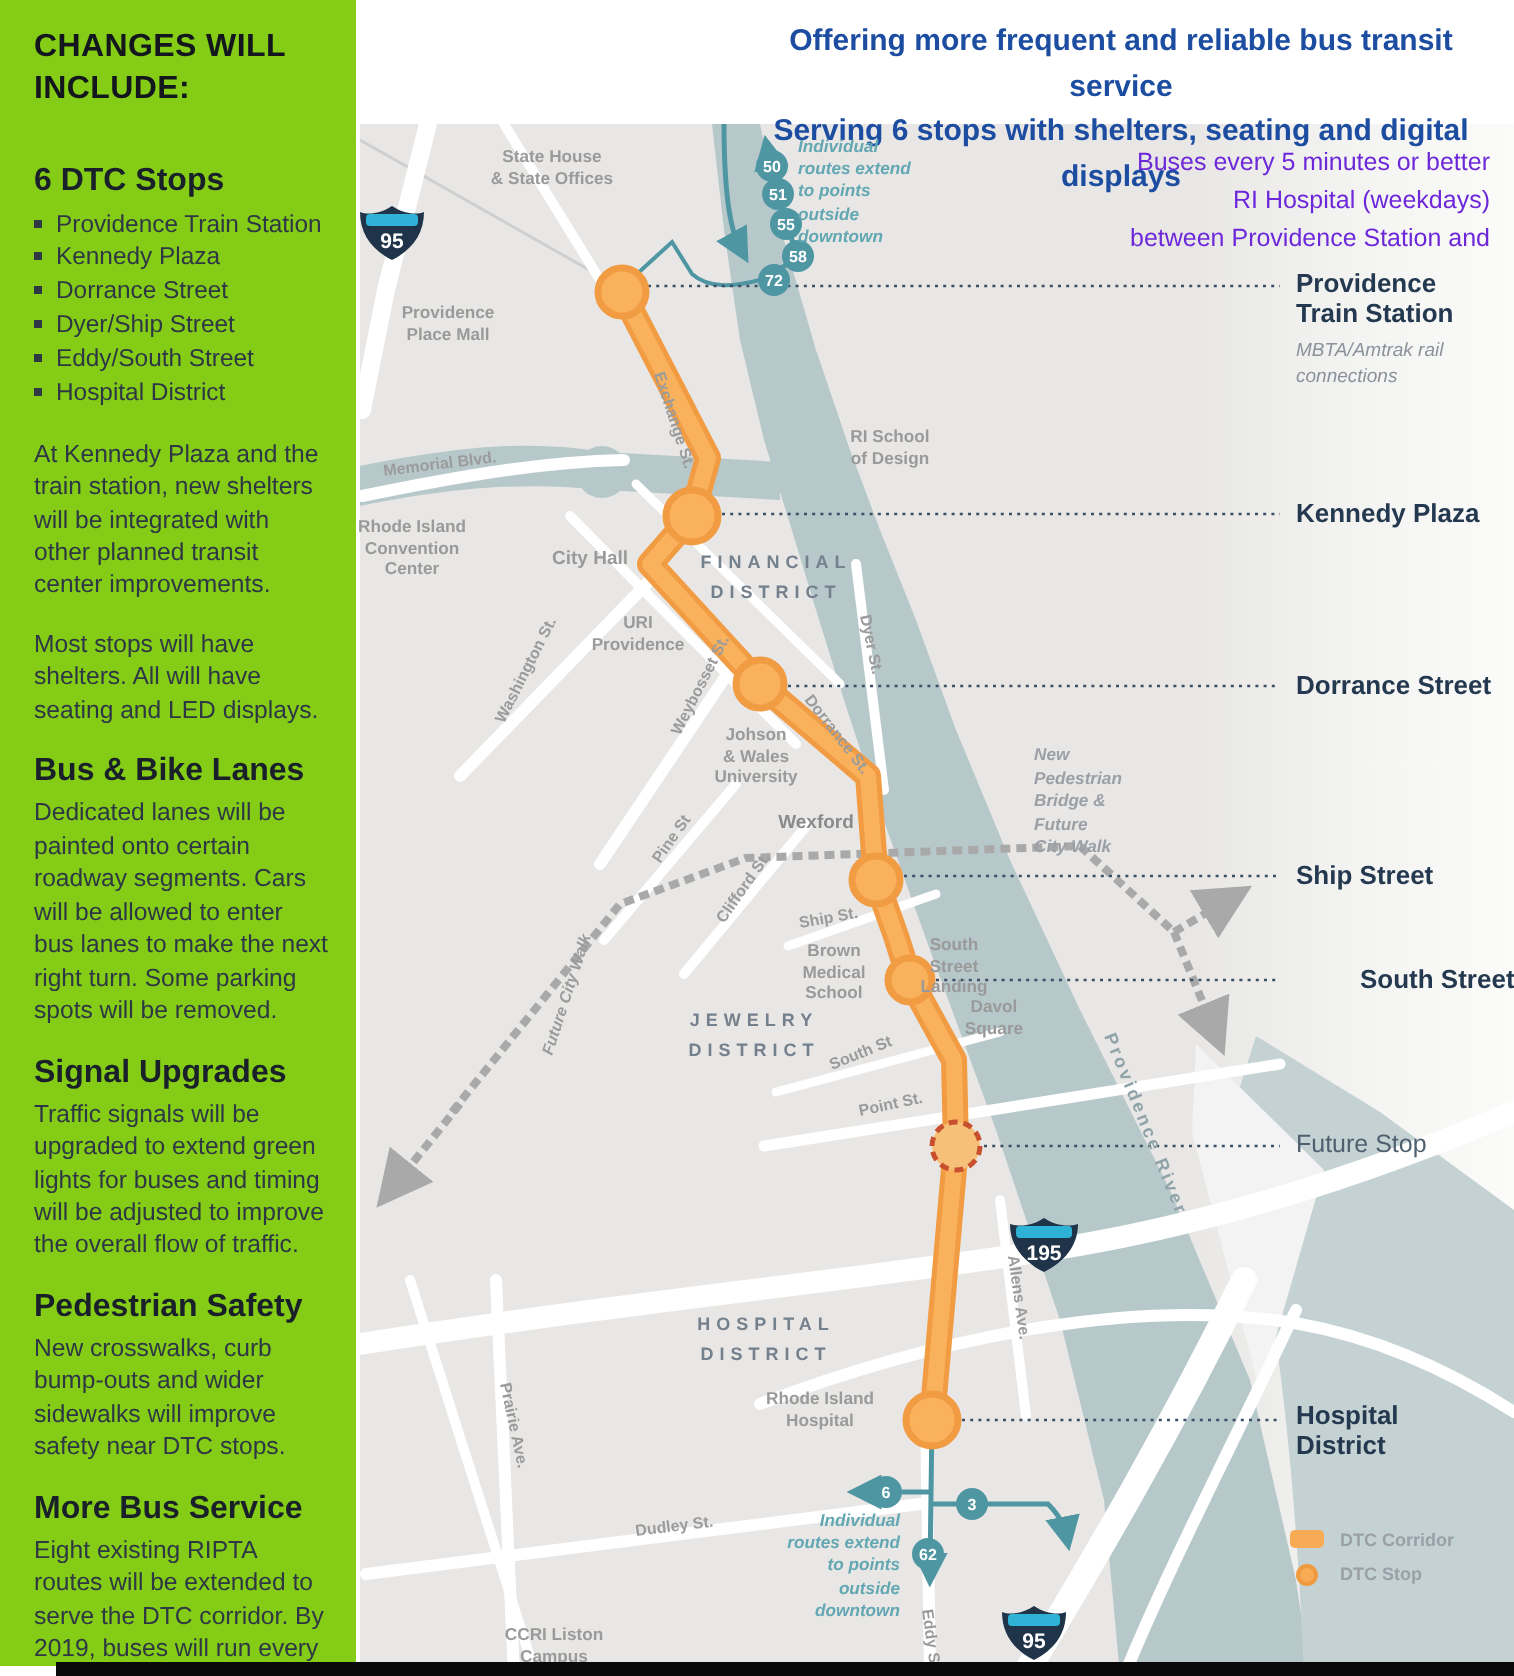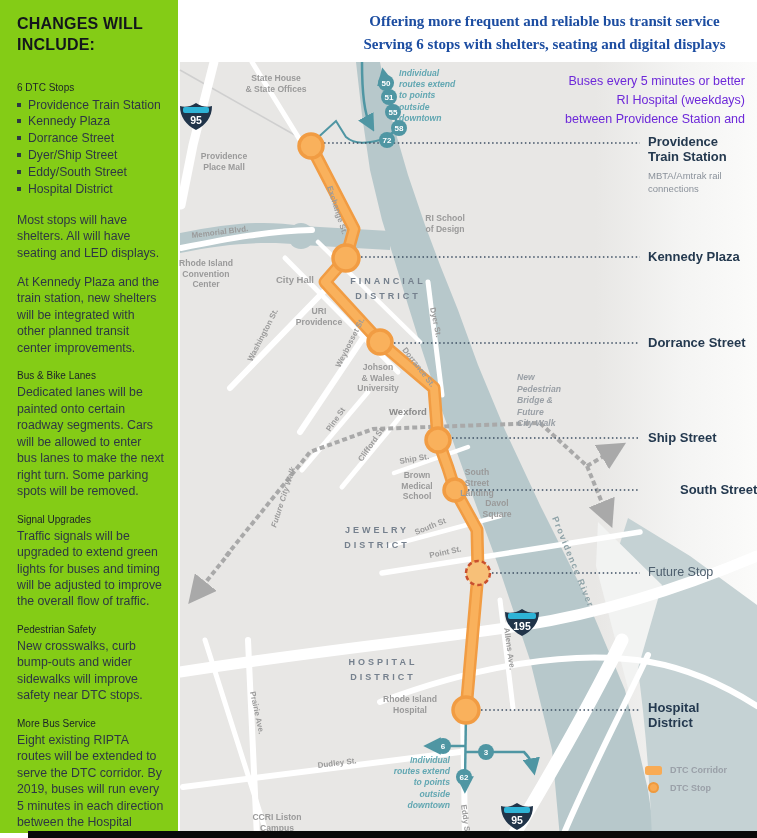--- a/index.html
+++ b/index.html
@@ -2,44 +2,44 @@
 <html><head>
 <meta charset="utf-8">
 <style>
   html,body{margin:0;padding:0;background:#fff;}
   #page{position:relative;width:757px;height:838px;background:#fff;overflow:hidden;
         font-family:"Liberation Sans",sans-serif;}
   
   #sidebar{position:absolute;left:0;top:0;width:178px;height:833px;background:#84cc16;
            padding:14px 14px 0 17px;box-sizing:border-box;overflow:hidden;}
   #sidebar .title{font-size:16px;font-weight:800;color:#13161c;line-height:1.3;letter-spacing:.2px;margin-bottom:26px;}
-  #sidebar h3{font-size:10px;font-weight:400;color:#1a2029;margin:14px 0 3px 0;}
+  #sidebar h3{font-size:16px;font-weight:700;color:#1a2029;margin:14px 0 3px 0;}
   #sidebar h3.first{margin-top:0;}
   #sidebar p{font-size:12.3px;color:#2e3744;line-height:1.34;margin:0 0 13px 0;}
   #sidebar ul{list-style:none;margin:4px 0 14px 0;padding:0;}
   #sidebar li{font-size:12.2px;color:#2e3744;line-height:1.38;padding-left:11px;position:relative;}
   #sidebar li::before{content:"";position:absolute;left:0;top:6px;width:4px;height:4px;background:#2e3744;}
   
-  #hdr{position:absolute;left:352px;top:10px;width:385px;text-align:center;
-       font-size:15px;font-weight:800;color:#1c4da1;line-height:1.5;font-family:Liberation Serif, serif;}
+  #hdr{position:absolute;left:368px;top:10px;width:385px;text-align:center;
+       font-size:15px;font-weight:800;color:#1c4da1;line-height:1.5;}
   
   .ovl{position:absolute;white-space:pre-line;}
   #busnote{position:absolute;left:505px;top:72px;width:240px;text-align:right;
            font-size:12.5px;color:#6d28d9;line-height:1.5;}
   .place{color:#9a9a9a;font-size:8.6px;font-weight:700;text-align:center;line-height:1.25;transform:translate(-50%,0);}
   .district{color:#75808d;font-size:9px;font-weight:700;letter-spacing:3px;text-align:center;line-height:1.7;transform:translate(-50%,0);}
   .stoplabel{position:absolute;left:648px;width:104px;font-size:13px;font-weight:800;color:#24394f;line-height:1.18;}
   .stoplabel.light{font-weight:400;color:#4e5f6e;}
   .stopsub{position:absolute;left:648px;width:95px;font-size:9.5px;color:#8b929b;line-height:1.35;}
   .tealnote{position:absolute;font-size:8.6px;font-style:italic;font-weight:700;color:#62a7b2;line-height:1.3;}
   #bridgenote{position:absolute;left:517px;top:372px;font-size:8.6px;font-style:italic;font-weight:700;
               color:#9aa0a6;line-height:1.35;white-space:pre-line;}
   
   #legend{position:absolute;left:645px;top:765px;}
-  .legrow{display:flex;align-items:flex-end;margin-bottom:7px;}
+  .legrow{display:flex;align-items:flex-start;margin-bottom:7px;}
   .legswatch{width:17px;height:9px;border-radius:2.5px;background:#f8ab55;margin-right:8px;}
   .legdot{width:11px;height:11px;border-radius:50%;background:#f8ab55;border:2px solid #ef9a3e;
           box-sizing:border-box;margin:0 11px 0 3px;}
   .leglabel{font-size:9px;font-weight:800;color:#9aa0a8;}
   #blackbar{position:absolute;left:28px;top:831px;width:729px;height:7px;background:#0a0a0a;}
   svg{position:absolute;left:0;top:0;}
   svg text{font-family:"Liberation Sans",sans-serif;}
   .street{fill:#9b9b9b;font-size:8px;font-weight:700;}
   .street.it{font-style:italic;}
   .river-lbl{fill:#8fa3a8;font-size:9px;font-weight:700;letter-spacing:1.5px;}
@@ -254,27 +254,27 @@
 School</div>
   <div class="ovl place" style="left:497px;top:498px;">Davol
 Square</div>
   <div class="ovl place" style="left:410px;top:694px;">Rhode Island
 Hospital</div>
   <div class="ovl place" style="left:277px;top:812px;">CCRI Liston
 Campus</div>
 
   <div class="ovl district" style="left:388px;top:274px;">FINANCIAL
 DISTRICT</div>
-  <div class="ovl district" style="left:377px;top:523px;">JEWELRY
+  <div class="ovl district" style="left:377px;top:503px;">JEWELRY
 DISTRICT</div>
   <div class="ovl district" style="left:383px;top:655px;">HOSPITAL
 DISTRICT</div>
 
   <div class="stoplabel" style="top:134px;">Providence Train Station</div>
-  <div class="stopsub" style="top:170px;">MBTA/Amtrak rail connections</div>
+  <div class="stopsub" style="top:170px;font-style:italic;">MBTA/Amtrak rail connections</div>
   <div class="stoplabel" style="top:249px;width:110px;">Kennedy Plaza</div>
   <div class="stoplabel" style="top:335px;width:120px;">Dorrance Street</div>
   <div class="stoplabel" style="top:430px;width:110px;">Ship Street</div>
   <div class="stoplabel" style="top:482px;width:110px;margin-left:32px;">South Street</div>
   <div class="stoplabel light" style="top:565px;width:110px;font-size:12.5px;">Future Stop</div>
   <div class="stoplabel" style="top:700px;width:80px;">Hospital District</div>
 
   <div id="legend">
     <div class="legrow">
       <div class="legswatch"></div>
@@ -290,22 +290,22 @@
     <div class="title">CHANGES WILL INCLUDE:</div>
     <h3 class="first">6 DTC Stops</h3>
     <ul>
       <li>Providence Train Station</li>
       <li>Kennedy Plaza</li>
       <li>Dorrance Street</li>
       <li>Dyer/Ship Street</li>
       <li>Eddy/South Street</li>
       <li>Hospital District</li>
     </ul>
+    <p>At Kennedy Plaza and the train station, new shelters will be integrated with other planned transit center improvements.</p>
     <p>Most stops will have shelters. All  will have seating and LED displays.</p>
-    <p>At Kennedy Plaza and the train station, new shelters will be integrated with other planned transit center improvements.</p>
     <h3>Bus &amp; Bike Lanes</h3>
     <p>Dedicated lanes will be painted onto certain roadway segments. Cars will be allowed to enter bus lanes to make the next right turn. Some parking spots will be removed.</p>
     <h3>Signal  Upgrades</h3>
     <p>Traffic signals will be upgraded to extend green lights for buses and timing will be adjusted to improve the overall flow of traffic.</p>
     <h3>Pedestrian Safety</h3>
     <p>New crosswalks, curb bump-outs and wider sidewalks will improve safety near DTC stops.</p>
     <h3>More Bus Service</h3>
     <p>Eight existing RIPTA routes will be extended to serve the DTC corridor. By 2019, buses will run every 5 minutes in each direction between the Hospital District, Jewelry District, Downcity, Kennedy Plaza</p>
   </div>
 

